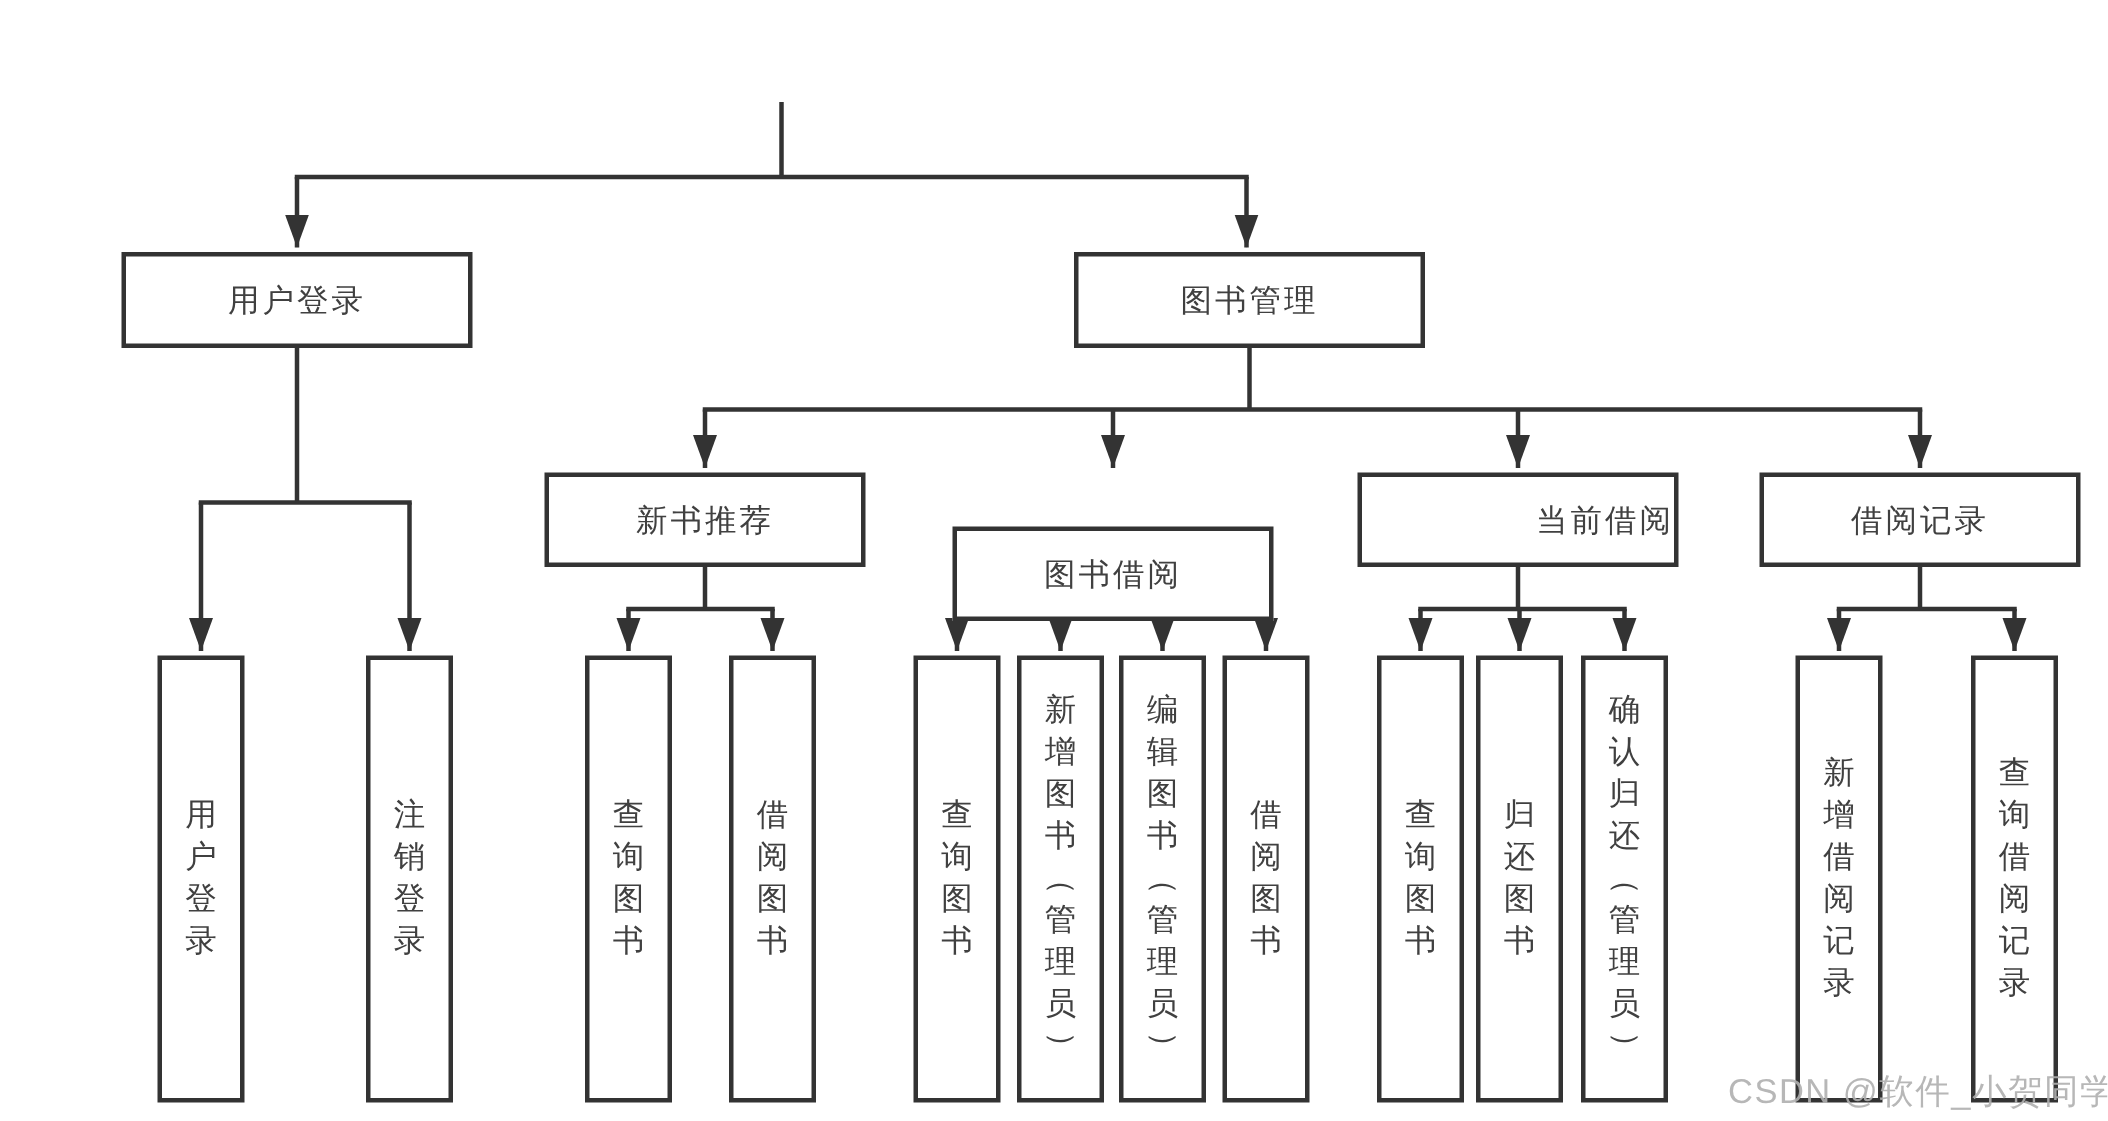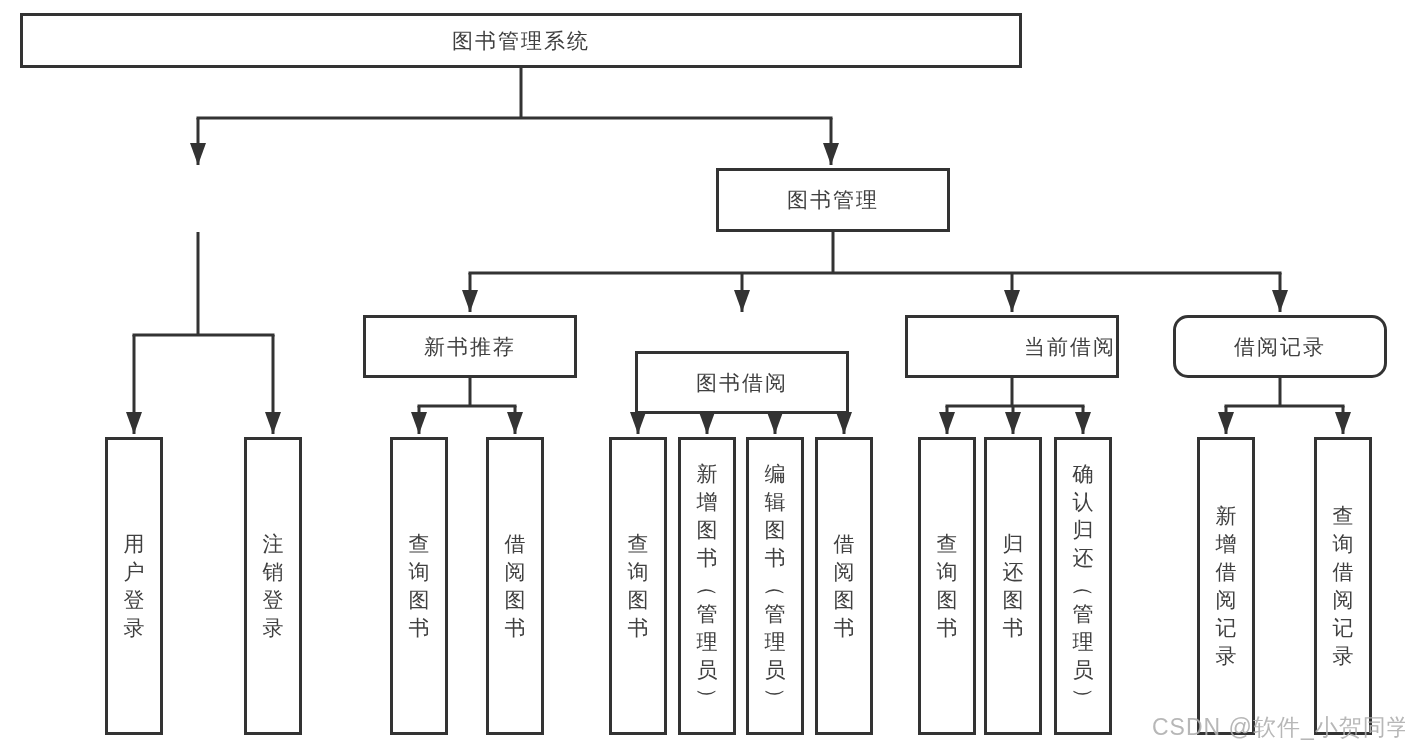--- a/index.html
+++ b/index.html
@@ -102,38 +102,38 @@
       <line x1="1013" y1="406" x2="1013" y2="434" marker-end="url(#arrow)"></line>
       <line x1="1083" y1="406" x2="1083" y2="434" marker-end="url(#arrow)"></line>
 
       <line x1="1280" y1="378" x2="1280" y2="406"></line>
       <line x1="1224.5" y1="406" x2="1344.5" y2="406"></line>
       <line x1="1226" y1="406" x2="1226" y2="434" marker-end="url(#arrow)"></line>
       <line x1="1343" y1="406" x2="1343" y2="434" marker-end="url(#arrow)"></line>
     </g>
   </svg>
 
-  <div class="node" style="left:20px; top:13px; width:1002px; height:55px;">
-    <span>图书管理系统</span>
-  </div>
-
+
+  <div class="node" style="left:81px; top:168px; width:234px; height:64px;">
+    <span>用户登录</span>
+  </div>
   <div class="node" style="left:716px; top:168px; width:234px; height:64px;justify-content:center;">
     <span>图书管理</span>
   </div>
 
   <div class="node" style="left:363px; top:315px; width:214px; height:63px;">
     <span>新书推荐</span>
   </div>
   <div class="node" style="left:635px; top:315px; width:214px; height:63px;margin-top:36px;">
     <span>图书借阅</span>
   </div>
   <div class="node" style="left:905px; top:315px; width:214px; height:63px;justify-content:flex-end;">
     <span>当前借阅</span>
   </div>
-  <div class="node" style="left:1173px; top:315px; width:214px; height:63px;border-radius:15px;">
+  <div class="node" style="left:1173px; top:315px; width:214px; height:63px;">
     <span>借阅记录</span>
   </div>
 
   <div class="node leaf v-text" style="left:105px; top:437px; width:58px; height:298px;">
       <span class="ch">用</span>
       <span class="ch">户</span>
       <span class="ch">登</span>
       <span class="ch">录</span>
     </div>
   <div class="node leaf v-text" style="left:244px; top:437px; width:58px; height:298px;">

